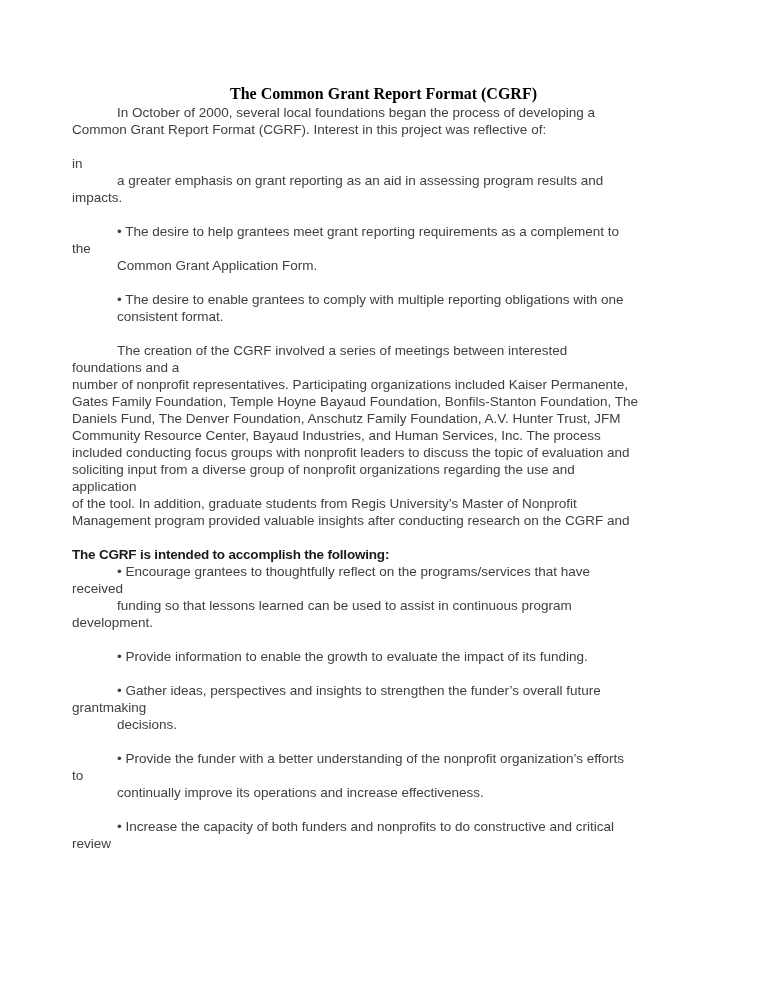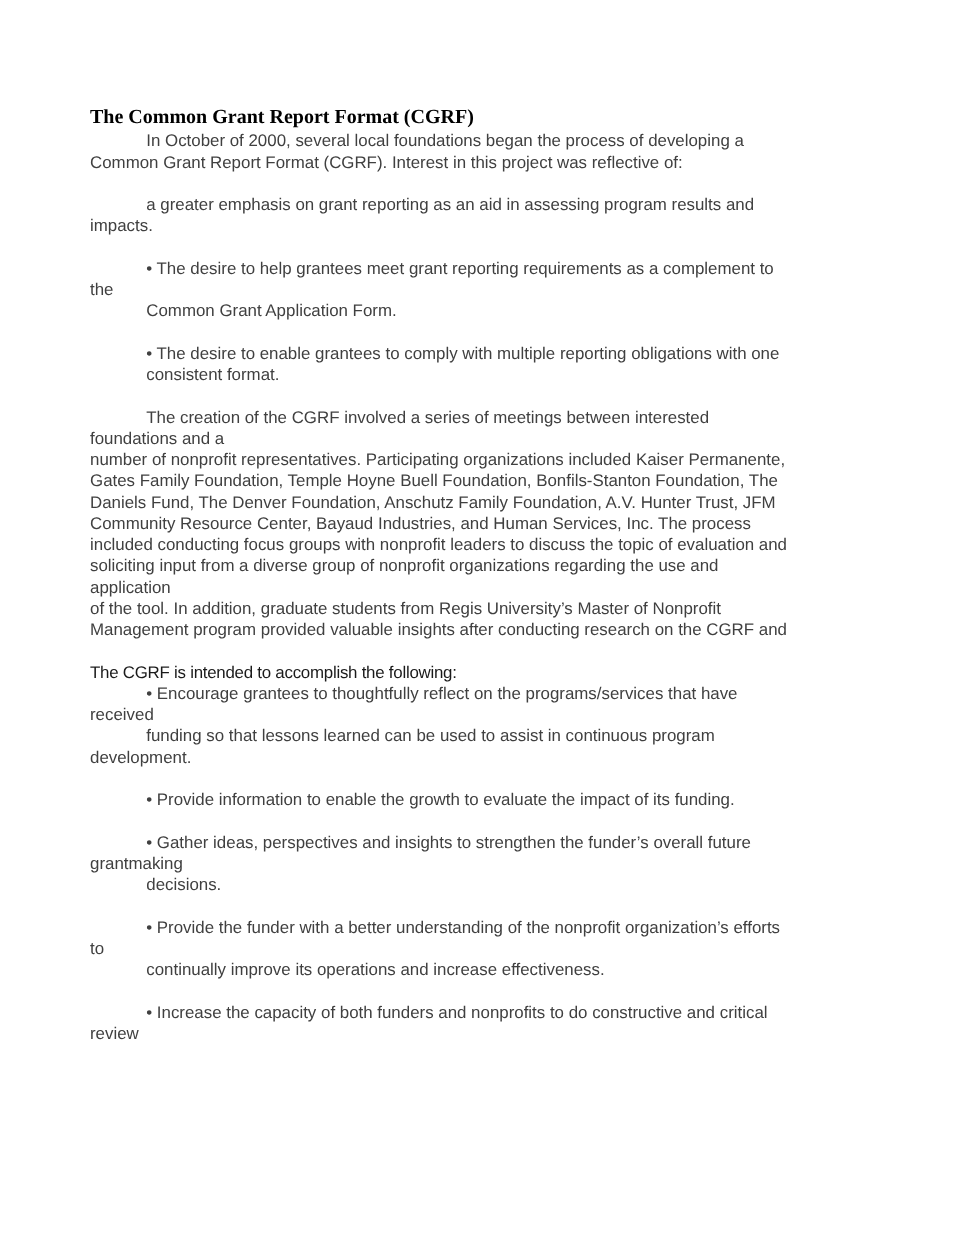--- a/index.html
+++ b/index.html
@@ -13,58 +13,59 @@
     font-size: 13.5px;
     line-height: 17px;
     color: #404040;
     overflow: hidden;
   }
   .title {
     font-family: "Liberation Serif", serif;
     font-weight: bold;
     font-size: 16px;
     line-height: 20px;
-    text-align: left;
+    text-align: center;
     color: #000000;
     white-space: nowrap;
   }
   .line {
     white-space: nowrap;
     min-height: 17px;
   }
   .line.ind { padding-left: 45px; }
   .line.bold {
-    font-weight: normal;
+    font-weight: bold;
     color: #1a1a1a;
     letter-spacing: -0.2px;
   }
 </style>
 </head>
 <body>
 
 <div class="page">
   <div class="title">The Common Grant Report Format (CGRF)</div>
   <div>
       <div class="line ind">In October of 2000, several local foundations began the process of developing a</div>
       <div class="line">Common Grant Report Format (CGRF). Interest in this project was reflective of:</div>
       <div class="line">&nbsp;</div>
+      <div class="line">in</div>
       <div class="line ind">a greater emphasis on grant reporting as an aid in assessing program results and</div>
       <div class="line">impacts.</div>
       <div class="line">&nbsp;</div>
       <div class="line ind">• The desire to help grantees meet grant reporting requirements as a complement to</div>
       <div class="line">the</div>
       <div class="line ind">Common Grant Application Form.</div>
       <div class="line">&nbsp;</div>
       <div class="line ind">• The desire to enable grantees to comply with multiple reporting obligations with one</div>
       <div class="line ind">consistent format.</div>
       <div class="line">&nbsp;</div>
       <div class="line ind">The creation of the CGRF involved a series of meetings between interested</div>
       <div class="line">foundations and a</div>
       <div class="line">number of nonprofit representatives. Participating organizations included Kaiser Permanente,</div>
-      <div class="line">Gates Family Foundation, Temple Hoyne Buell Foundation, Bonfils-Stanton Foundation, The</div>
+      <div class="line">Gates Family Foundation, Temple Hoyne Bayaud Foundation, Bonfils-Stanton Foundation, The</div>
       <div class="line">Daniels Fund, The Denver Foundation, Anschutz Family Foundation, A.V. Hunter Trust, JFM</div>
       <div class="line">Community Resource Center, Bayaud Industries, and Human Services, Inc. The process</div>
       <div class="line">included conducting focus groups with nonprofit leaders to discuss the topic of evaluation and</div>
       <div class="line">soliciting input from a diverse group of nonprofit organizations regarding the use and</div>
       <div class="line">application</div>
       <div class="line">of the tool. In addition, graduate students from Regis University’s Master of Nonprofit</div>
       <div class="line">Management program provided valuable insights after conducting research on the CGRF and</div>
       <div class="line">&nbsp;</div>
       <div class="line bold">The CGRF is intended to accomplish the following:</div>
       <div class="line ind">• Encourage grantees to thoughtfully reflect on the programs/services that have</div>

